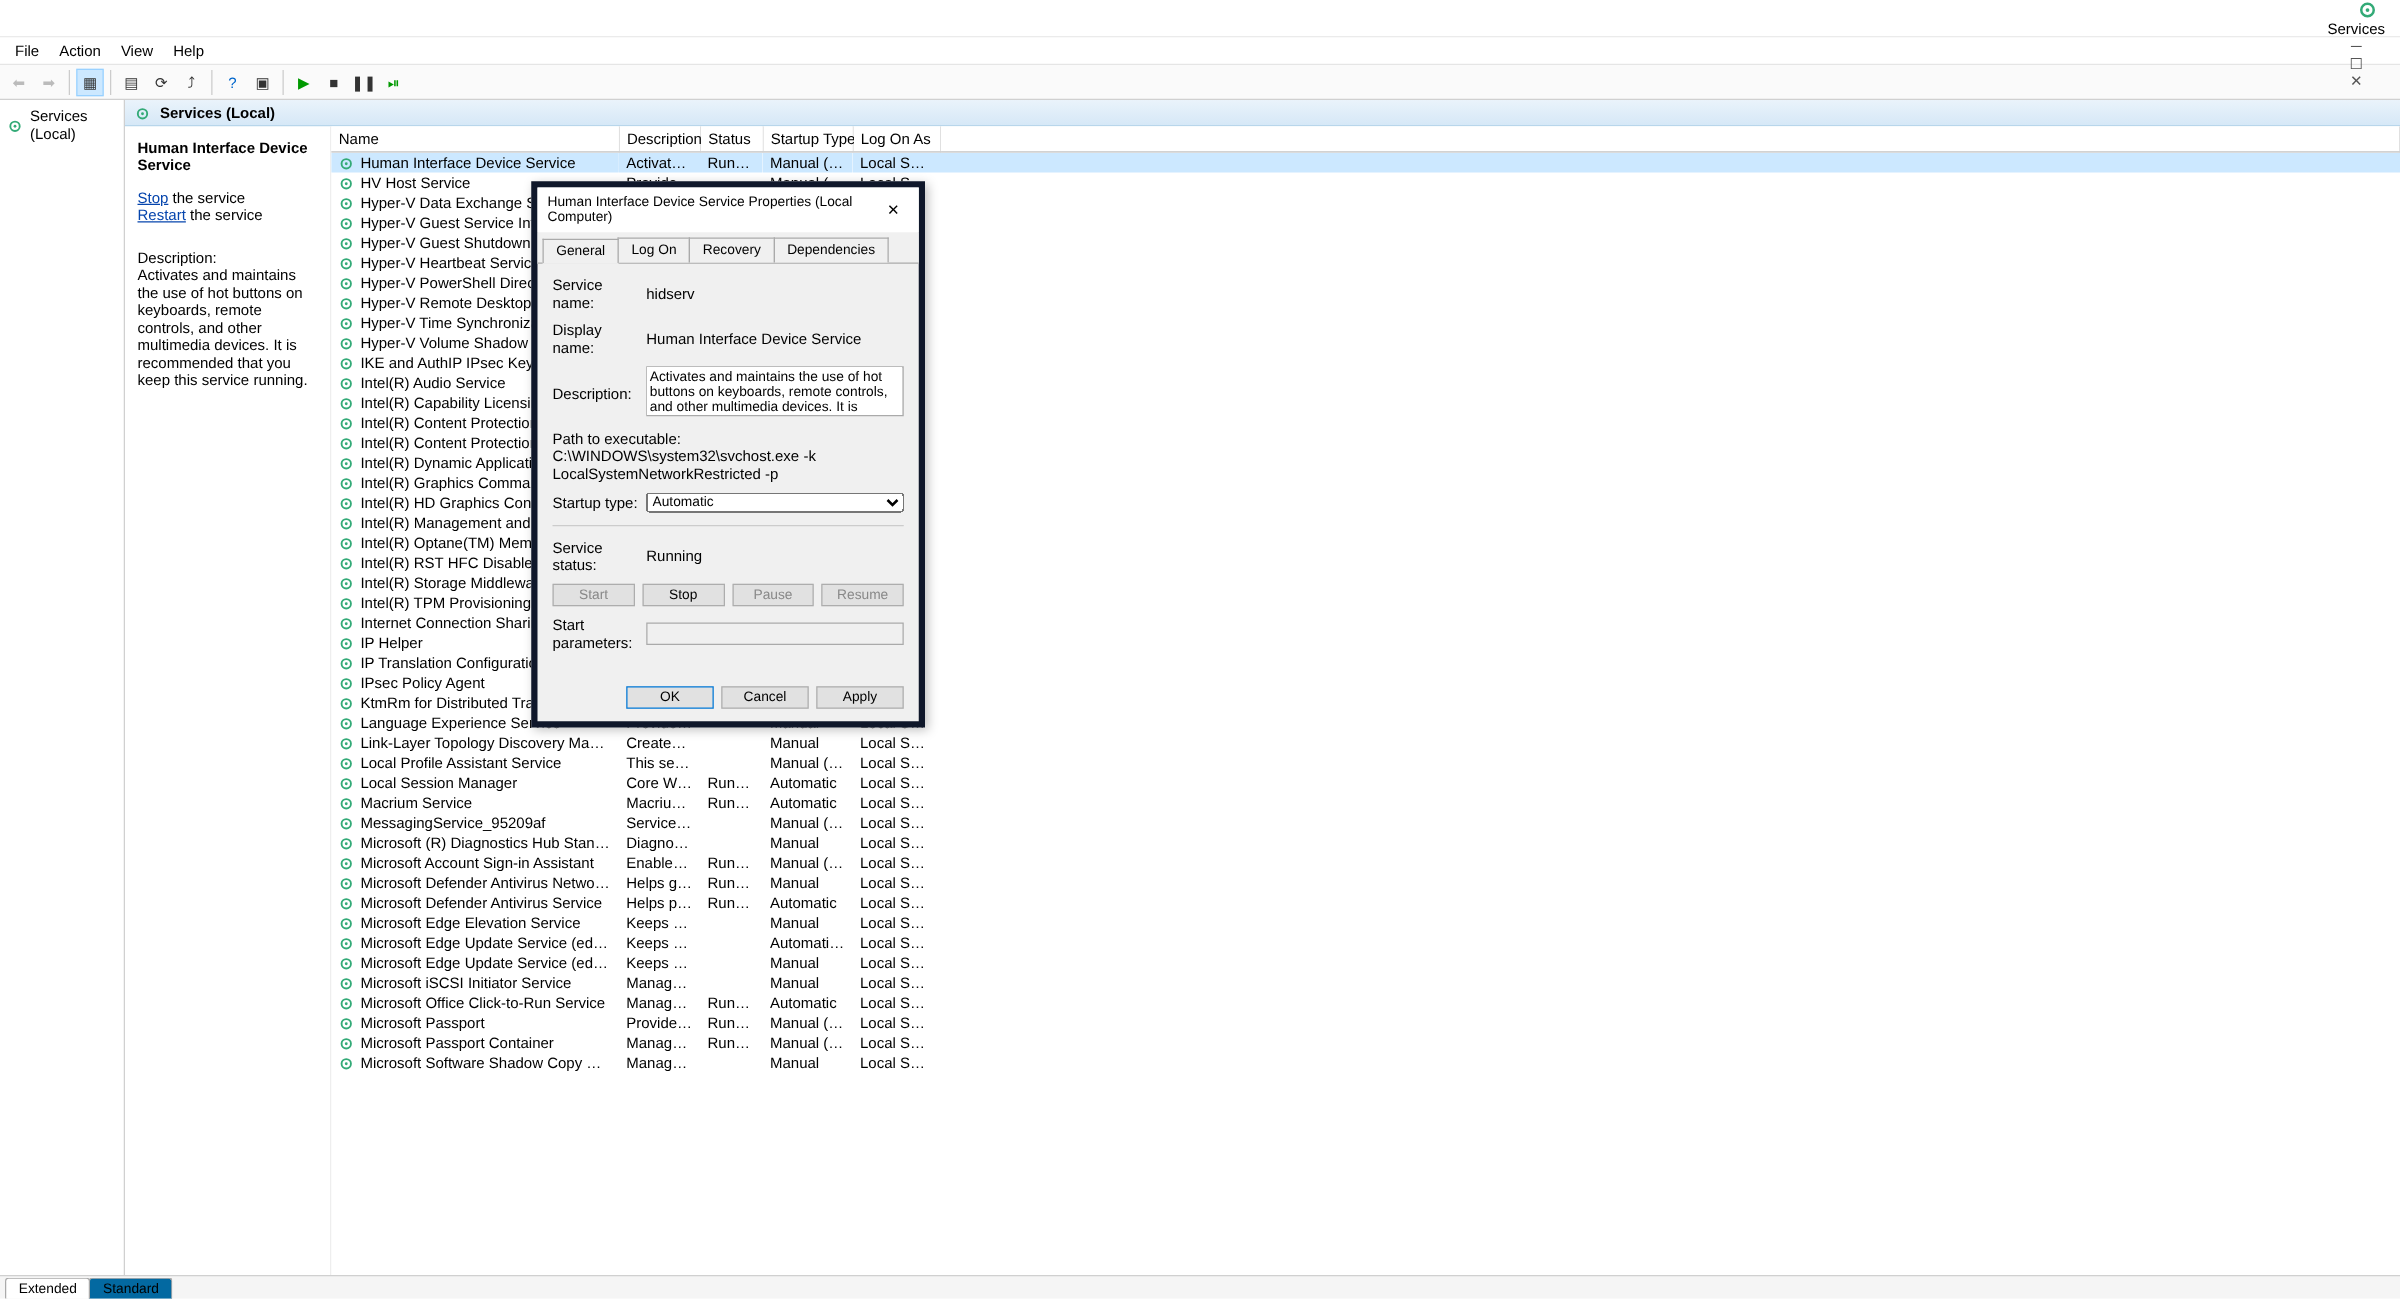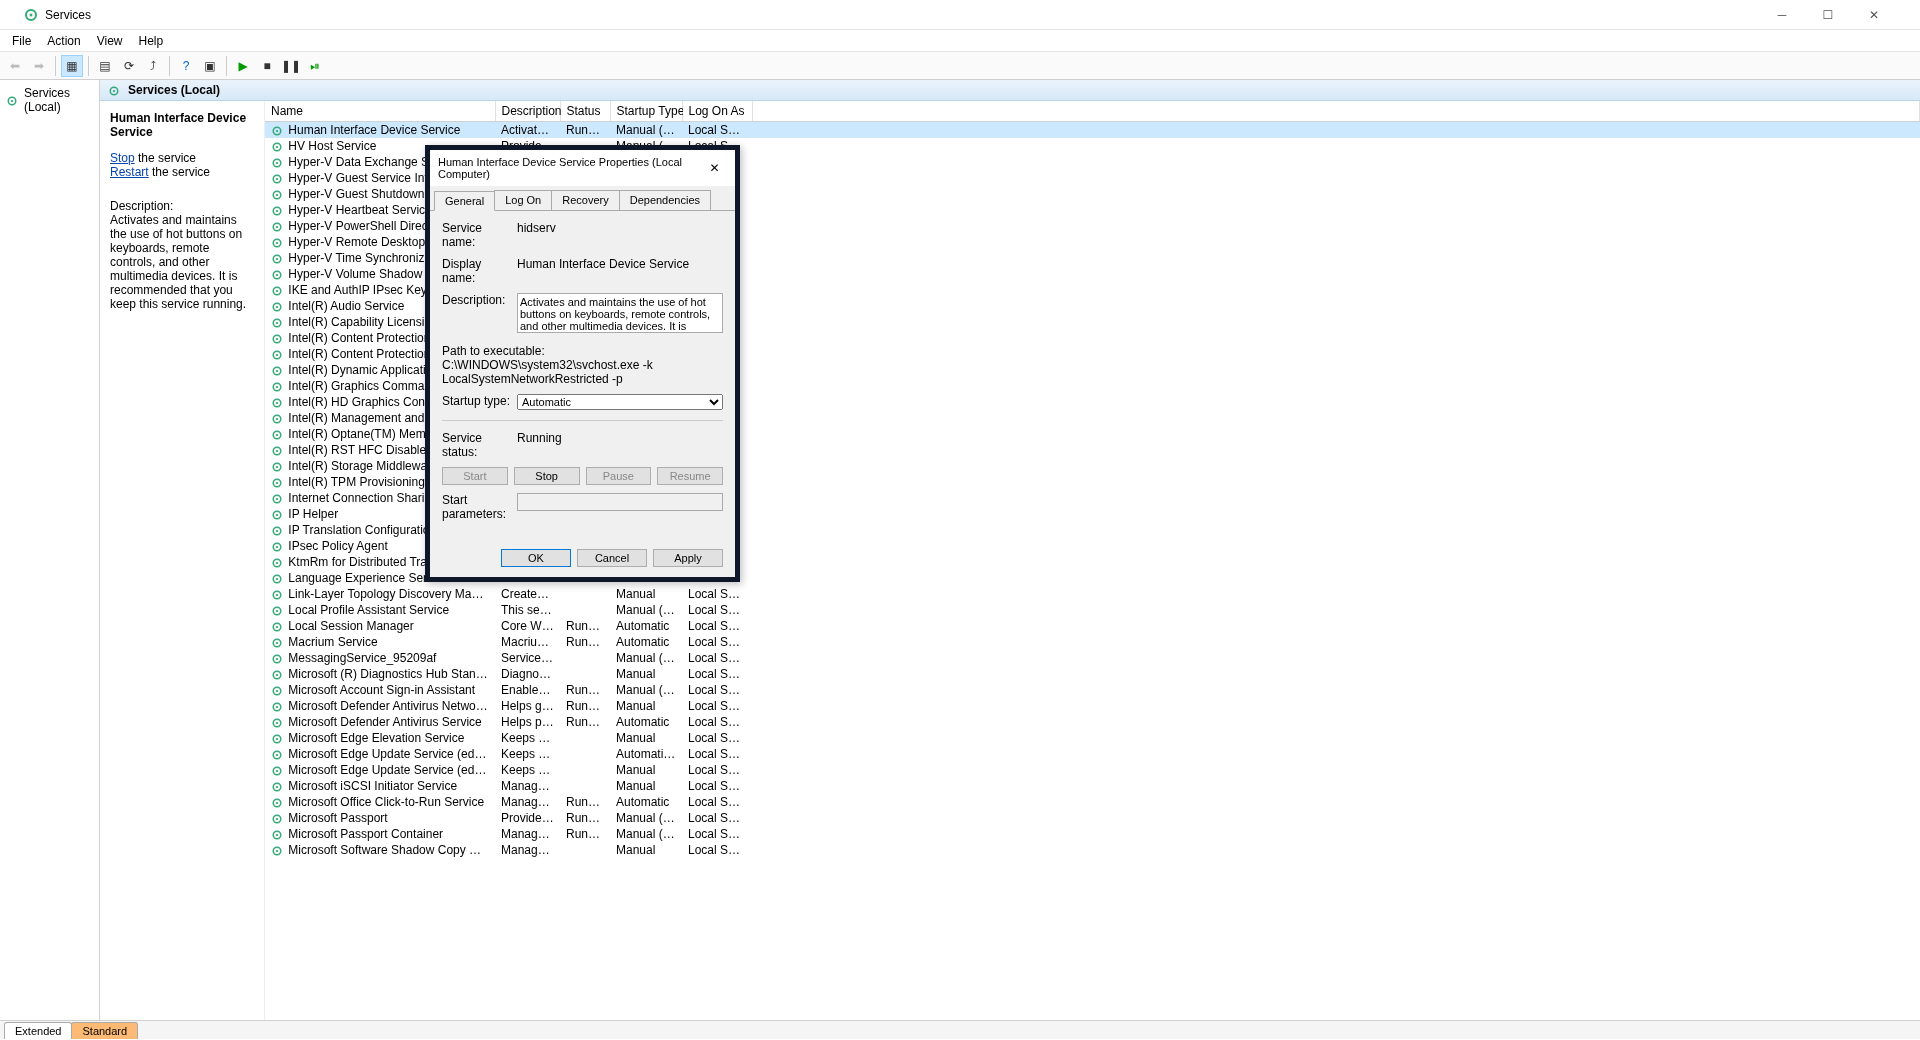--- a/index.html
+++ b/index.html
@@ -1,17 +1,17 @@
 <!DOCTYPE html>
 <html><head>
 <meta charset="utf-8">
 <style>
 * { margin:0; padding:0; box-sizing:border-box; font-family:"Segoe UI",Tahoma,sans-serif; font-size:12px; }
 body { background:#fff; color:#000; user-select:none; }
-.titlebar { height:30px; display:flex; align-items:center; padding:0 23px; background:#fff; border-bottom:1px solid #e5e5e5; }
+.titlebar { height:30px; display:flex; align-items:flex-end; padding:0 12px; background:#fff; border-bottom:1px solid #e5e5e5;flex-direction:column; }
 .titlebar .icon { width:16px; height:16px; margin-right:6px; }
 .titlebar .spacer { flex:1; }
 .titlebar .winbtn { width:46px; height:30px; display:flex; align-items:center; justify-content:center; color:#555; }
 .menubar { height:22px; display:flex; align-items:center; padding:0 4px; background:#fff; border-bottom:1px solid #e5e5e5; }
 .menubar .menu { padding:2px 8px; }
 .toolbar { height:28px; display:flex; align-items:center; padding:0 4px; background:#fafafa; border-bottom:1px solid #d0d0d0; gap:2px; }
 .toolbar .tbtn { width:22px; height:22px; display:flex; align-items:center; justify-content:center; color:#333; border:1px solid transparent; }
 .toolbar .tbtn.disabled { color:#bbb; }
 .toolbar .sep { width:1px; height:20px; background:#ccc; margin:0 3px; }
 .toolbar .tbtn.active { background:#cce8ff; border:1px solid #99d1ff; }
@@ -26,31 +26,31 @@
 .infopane a { color:#0645ad; text-decoration:underline; cursor:pointer; }
 .infopane .desc-label { margin-top:20px; }
 .listwrap { flex:1; overflow:auto; position:relative; }
 table { border-collapse:collapse; width:100%; }
 thead th { text-align:left; font-weight:normal; padding:3px 6px; border-right:1px solid #e0e0e0; border-bottom:1px solid #d0d0d0; background:#fff; position:sticky; top:0; white-space:nowrap; }
 tbody td { padding:1px 6px; white-space:nowrap; overflow:hidden; text-overflow:ellipsis; }
 tbody tr.selected { background:#cce8ff; }
 .gear { display:inline-block; width:12px; height:12px; vertical-align:middle; margin-right:2px; }
 .tabbar { height:19px; display:flex; align-items:flex-end; padding-left:4px; border-top:1px solid #d0d0d0; background:#f5f5f5; }
 .tab { padding:2px 10px; border:1px solid #aaa; border-bottom:none; background:#fff; margin-right:-1px; border-top-left-radius:3px; border-top-right-radius:3px; font-size:11px; }
-.tab.inactive { background:#fdba74; }
+.tab.inactive { background:#0369a1; }
 
 .dialog { position:absolute; left:425px; top:145px; width:315px; background:#f0f0f0; border:5px solid #0f172a; box-shadow:2px 2px 8px rgba(0,0,0,0.25); z-index:10; }
 .dlg-title { background:#fff; padding:6px 8px; display:flex; align-items:center; }
 .dlg-title .spacer { flex:1; }
 .dlg-close { width:28px; height:20px; display:flex; align-items:center; justify-content:center; }
 .dlg-tabs { display:flex; border-bottom:1px solid #aaa; padding:4px 4px 0 4px; background:#f0f0f0; }
 .dlg-tab { padding:3px 10px; border:1px solid #aaa; border-bottom:none; background:#f0f0f0; margin-right:-1px; font-size:11px; }
 .dlg-tab.active { background:#f0f0f0; border-bottom:1px solid #f0f0f0; position:relative; top:1px; }
 .dlg-body { padding:10px 12px; font-size:11px; }
-.fld { display:flex; margin-bottom:8px; align-items:flex-start; }
+.fld { display:flex; margin-bottom:8px; align-items:center; }
 .fld-label { width:75px; flex-shrink:0; }
 .fld-value { flex:1; }
 .fld textarea, .fld select, .fld input { font-size:11px; font-family:inherit; }
 .descbox { width:100%; height:40px; border:1px solid #aaa; padding:2px; background:#fff; resize:none; overflow-y:scroll; }
 .dlg-select { width:100%; }
 .dlg-hr { border:none; border-top:1px solid #ccc; margin:10px 0; }
 .svcbtns { display:flex; gap:6px; margin:8px 0; }
 .svcbtns button { flex:1; padding:2px 0; font-size:11px; border:1px solid #adadad; background:#e1e1e1; }
 .svcbtns button:disabled { color:#888; }
 .dlg-input { width:100%; border:1px solid #aaa; padding:2px; background:#fff; }

